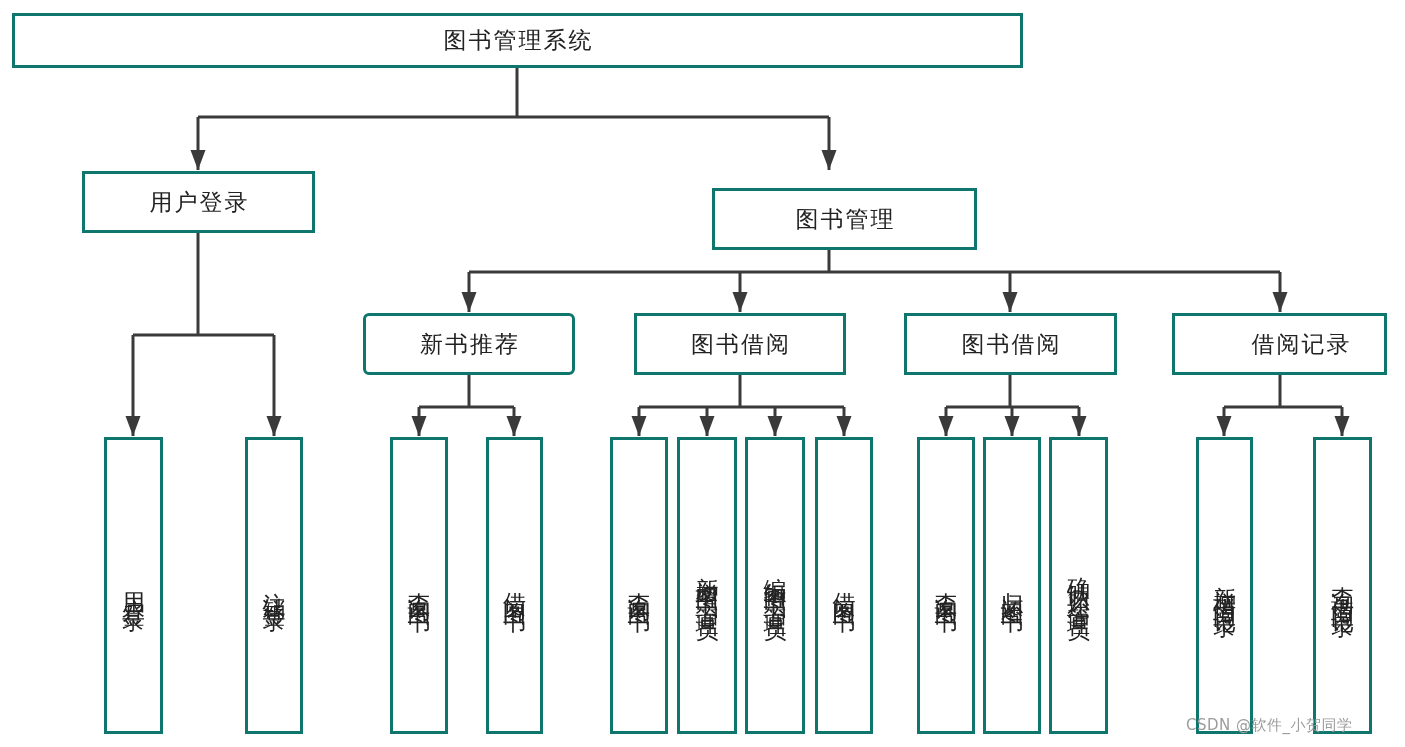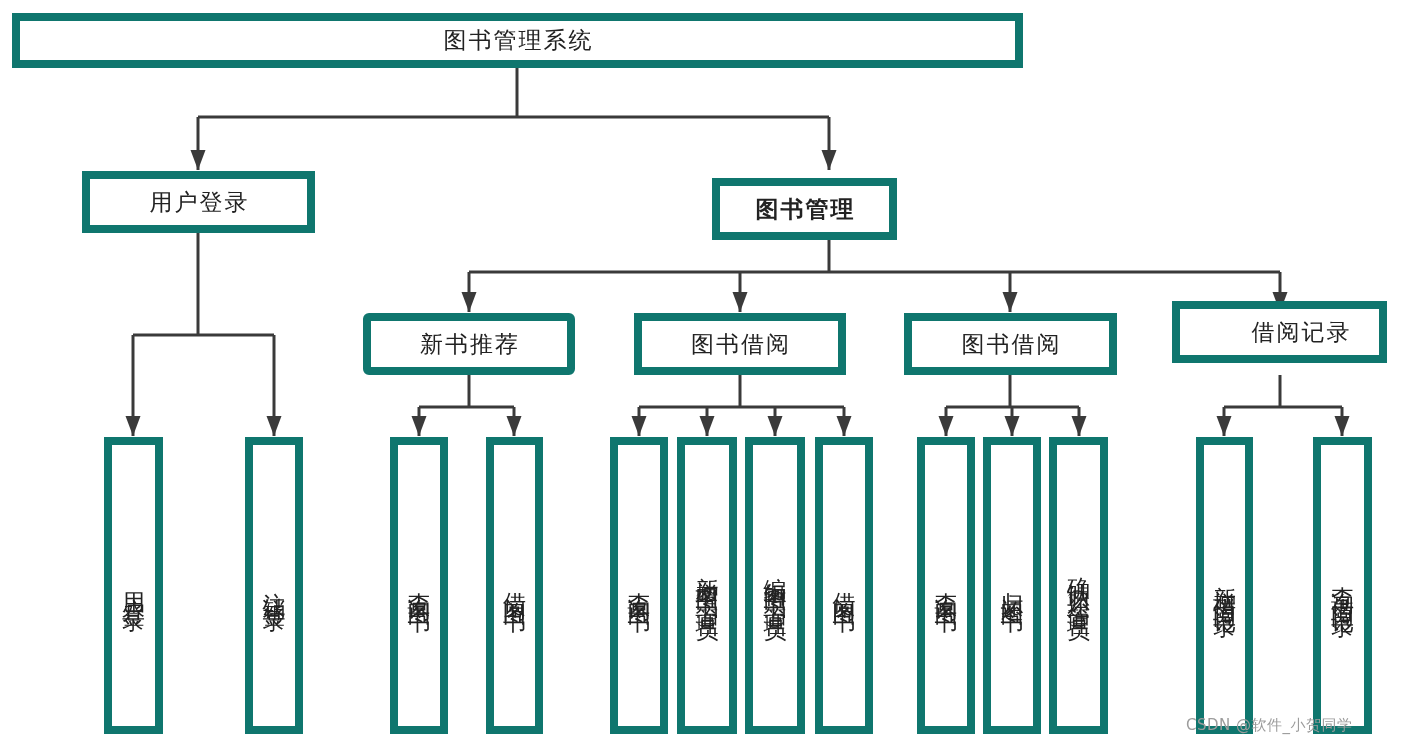--- a/index.html
+++ b/index.html
@@ -13,21 +13,21 @@
   }
   svg.wires {
     position: absolute;
     left: 0; top: 0;
     width: 1405px; height: 747px;
     z-index: 1;
   }
   .box {
     position: absolute;
     box-sizing: border-box;
-    border: 8px solid #0f766e;
+    border: 3px solid #0f766e;
     background: #ffffff;
     display: flex;
     align-items: center;
     justify-content: center;
     color: #222222;
     font-size: 23px;
     letter-spacing: 2px;
     z-index: 2;
     text-align: center;
     white-space: nowrap;
@@ -37,26 +37,26 @@
     writing-mode: vertical-rl;
     text-orientation: mixed;
     letter-spacing: 6px;
     line-height: 1;
     white-space: normal;
   }
   
   .n-root  { left: 12px;  top: 13px;  width: 1011px; height: 55px; }
   
   .n-login { left: 82px;  top: 171px; width: 233px; height: 62px; }
-  .n-mgmt  { left: 712px; top: 178px; width: 185px; height: 62px; font-weight: bold; }
+  .n-mgmt  { left: 712px; top: 188px; width: 265px; height: 62px; }
   
   .n-s0 { left: 363px;  top: 313px; width: 212px; height: 62px; border-radius: 6px; }
   .n-s1 { left: 634px;  top: 313px; width: 212px; height: 62px; }
   .n-s2 { left: 904px;  top: 313px; width: 213px; height: 62px; }
-  .n-s3 { left: 1172px; top: 301px; width: 215px; height: 62px; padding-left: 44px; }
+  .n-s3 { left: 1172px; top: 313px; width: 215px; height: 62px; padding-left: 44px; }
   
   .leaf { top: 437px; height: 297px; }
   .n-l1  { left: 104px;  width: 59px; }
   .n-l2  { left: 245px;  width: 58px; }
   .n-l3  { left: 390px;  width: 58px; }
   .n-l4  { left: 486px;  width: 57px; }
   .n-l5  { left: 610px;  width: 58px; }
   .n-l6  { left: 677px;  width: 60px; }
   .n-l7  { left: 745px;  width: 60px; }
   .n-l8  { left: 815px;  width: 58px; }

